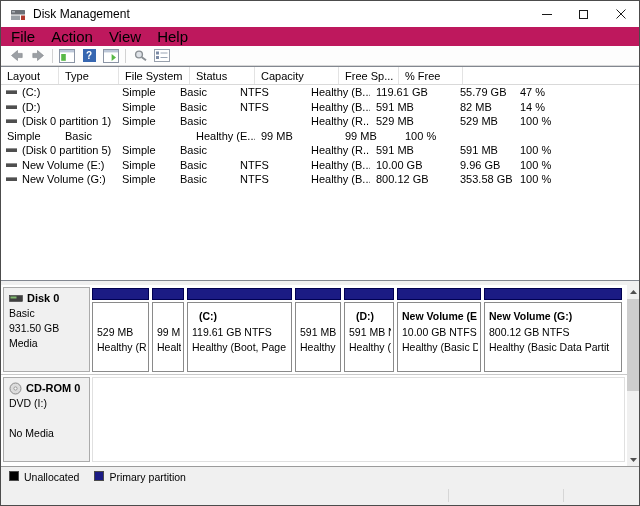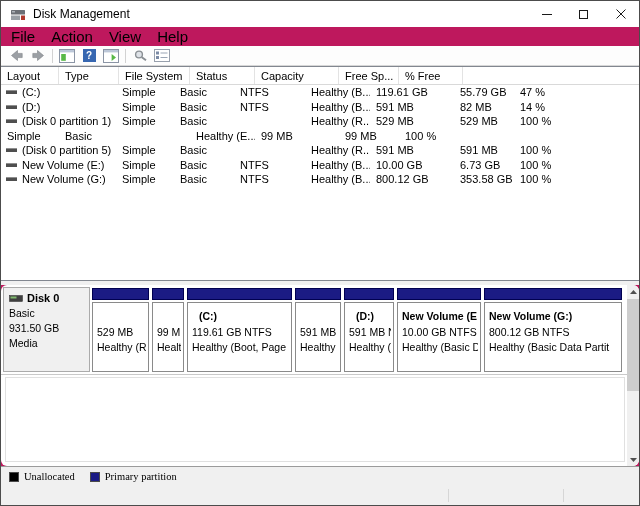--- a/index.html
+++ b/index.html
@@ -40,21 +40,21 @@
   .lrow { display:flex; height:14.5px; align-items:center; }
   .rcell { padding-left:6px; white-space:nowrap; overflow:hidden; height:100%;
            display:flex; align-items:center; }
   .rcell.c0 { padding-left:5px; }
   .vol-icon { width:11px; height:4px; background:#4f4f4f; border-top:1px solid #8f8f8f;
               margin-right:5px; flex:none; }
 
   .splitter { height:4px; flex:none; background:#f0f0f0; }
 
   
-  .graphpane { flex:1; position:relative; background:#fff; overflow:hidden;border-radius:6px; }
+  .graphpane { flex:1; position:relative; background:#fff; overflow:hidden; }
   .graph-inner { position:absolute; left:0; top:0; right:12px; bottom:0; }
   .diskrow { display:flex; padding:2px; }
   .row-disk0 { height:90px; border-bottom:1px solid #c9c9c9; }
   .row-cdrom { height:89px; }
   .dlabel { width:87px; flex:none; background:#f0f0f0; border:1px solid #ababab;
             padding:3px 5px 0 5px; font-size:10.5px; line-height:15px; }
   .dlabel-head { display:flex; align-items:center; gap:4px; }
   .dname { font-weight:bold; font-size:11px; }
 
   .strip { flex:1; display:flex; margin-left:2px; }
@@ -74,21 +74,21 @@
   
   .gscroll { position:absolute; top:0; right:0; bottom:0; width:12px; background:#f0f0f0; }
   .gs-btn { position:absolute; left:0; width:12px; height:13px; display:flex;
             align-items:center; justify-content:center; }
   .gs-up { top:0; } .gs-down { bottom:0; }
   .gs-thumb { position:absolute; left:0; top:14px; width:12px; height:92px; background:#cdcdcd; }
 
   
   .legend { height:20px; flex:none; background:#f0f0f0; border-top:1px solid #9b9b9b;
             display:flex; align-items:center; padding-left:8px; gap:15px; font-size:10.5px; }
-  .litem { display:flex; align-items:center; gap:5px;font-family:Liberation Serif, serif; }
+  .litem { display:flex; gap:5px; }
   .sw { width:10px; height:10px; border:1px solid #4a4a4a; flex:none; }
   .sw-una { background:#000000; }
   .sw-pri { background:#1b1b84; }
 
   
   .statusbar { height:19px; flex:none; background:#f0f0f0; position:relative; }
   .sdiv { position:absolute; top:3px; bottom:3px; width:1px; background:#d6d6d6; }
   .sdiv1 { right:190px; } .sdiv2 { right:75px; }
 </style>
 </head>
@@ -253,21 +253,21 @@
     <div class="lrow">
       <div class="rcell c0">
           <span class="vol-icon"></span>
           <span>New Volume (E:)</span>
         </div>
       <div class="rcell c1">Simple</div>
       <div class="rcell c2">Basic</div>
       <div class="rcell c3">NTFS</div>
       <div class="rcell c4">Healthy (B...</div>
       <div class="rcell c5">10.00 GB</div>
-      <div class="rcell c6">6.73 GB</div>
+      <div class="rcell c6">9.96 GB</div>
       <div class="rcell c7">100 %</div>
     </div>
 
     <div class="lrow">
       <div class="rcell c0">
           <span class="vol-icon"></span>
           <span>New Volume (G:)</span>
         </div>
       <div class="rcell c1">Simple</div>
       <div class="rcell c2">Basic</div>
@@ -352,20 +352,32 @@
             <div class="pbody">
               <div class="pline ptitle">New Volume (G:)</div>
               <div class="pline">800.12 GB NTFS</div>
               <div class="pline">Healthy (Basic Data Partit</div>
             </div>
           </div>
         </div>
       </div>
 
       <div class="diskrow row-cdrom">
+        <div class="dlabel">
+          <div class="dlabel-head">
+            <svg width="13" height="13">
+              <circle cx="6.5" cy="6.5" r="5.5" fill="#dcdcdc" stroke="#8a8a8a"></circle>
+              <circle cx="6.5" cy="6.5" r="1.6" fill="#f7f7f7" stroke="#999999"></circle>
+            </svg>
+            <span class="dname">CD-ROM 0</span>
+          </div>
+          <div>DVD (I:)</div>
+          <div style="height:15px"></div>
+          <div>No Media</div>
+        </div>
         <div class="cdstrip"></div>
       </div>
 
     </div>
 
     <div class="gscroll">
       <div class="gs-btn gs-up">
         <svg width="7" height="4">
             <path d="M3.5 0 L7 4 L0 4 Z" fill="#505050"></path>
           </svg>

